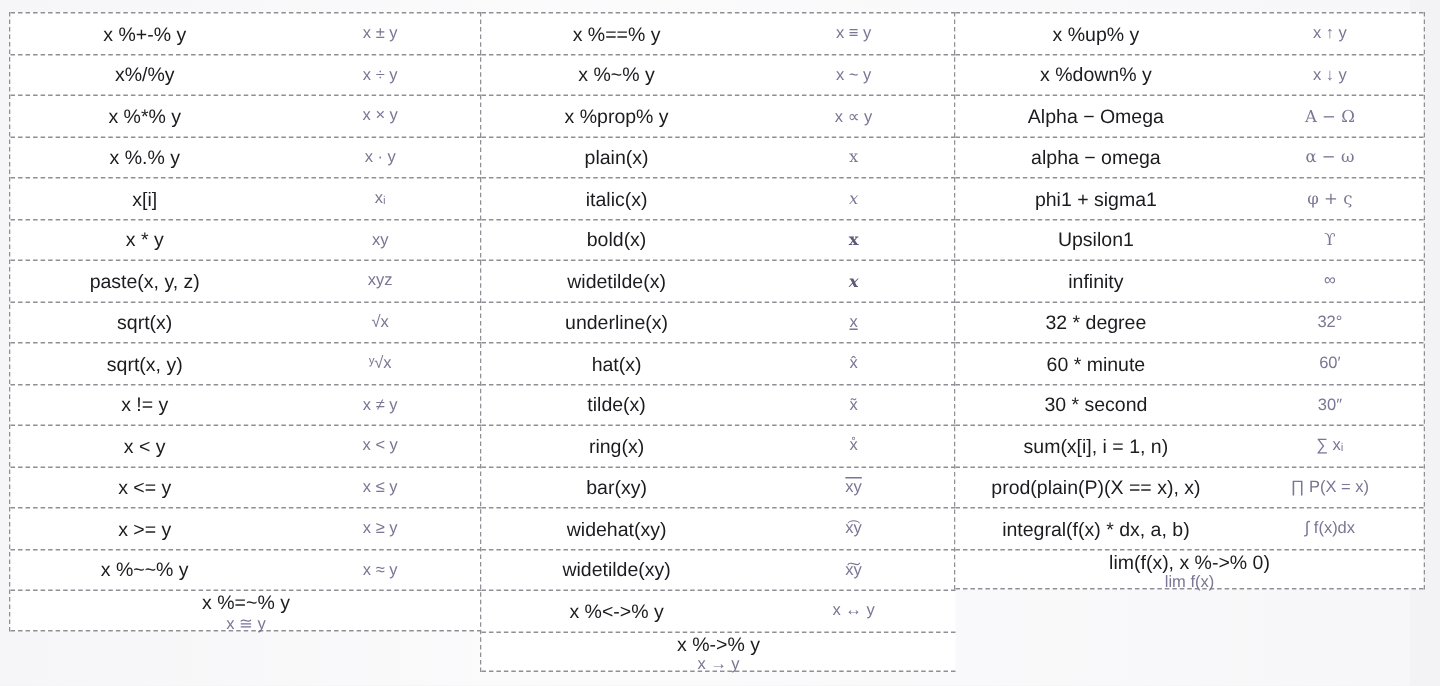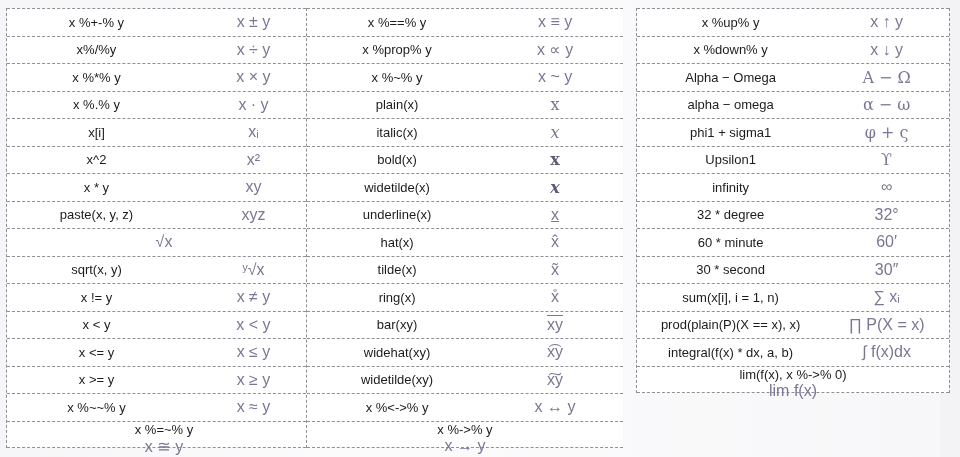--- a/index.html
+++ b/index.html
@@ -11,35 +11,35 @@
   }
   .sheet {
     position: absolute; left: 0; top: 0; width: 940px; height: 457px;
     background: linear-gradient(90deg, #f6f5f7 0%, #fbfbfc 40%, #f7f6f8 100%);
   }
   .block {
     position: absolute; top: 8px;
     border-left: 1px dashed #8f8f95;
   }
   .block.b1 { left: 6px; width: 314px; }
-  .block.b2 { left: 306px; width: 316px; }
+  .block.b2 { left: 320px; width: 316px; }
   .block.b3 { left: 636px; width: 312px; border-right: 1px dashed #8f8f95; }
   .row {
     display: flex; height: 27.5px; box-sizing: border-box;
     border-top: 1px dashed #8f8f95;
     background: #ffffff;
   }
   .row:last-child { border-bottom: 1px dashed #8f8f95; flex-direction: column; }
   .code {
     flex: 0 0 57%; display: flex; align-items: center; justify-content: center;
     font-size: 13px; color: #1c1c20; white-space: nowrap;
   }
   .out {
     flex: 1; display: flex; align-items: center; justify-content: center;
-    font-size: 16px; color: #7a7694; white-space: nowrap;
+    font-size: 11px; color: #7a7694; white-space: nowrap;
     font-family: "Liberation Sans", sans-serif;
   }
   .out.serif { font-family: "DejaVu Serif", serif; }
   .out.bold { font-weight: bold; color: #5d5a78; }
   .out.italic { font-style: italic; }
   .out.bolditalic { font-weight: bold; font-style: italic; color: #5d5a78; }
   .out.underline span { text-decoration: underline; }
   .out.overline span { text-decoration: overline; }
   .b3 .code { flex-basis: 60%; }
 </style>
@@ -63,32 +63,29 @@
       </div>
     <div class="row">
         <div class="code">x %.% y</div>
         <div class="out">x · y</div>
       </div>
     <div class="row">
         <div class="code">x[i]</div>
         <div class="out">xᵢ</div>
       </div>
     <div class="row">
-        <div class="code">x^2</div>
-        <div class="out">x²</div>
-      </div>
-    <div class="row">
         <div class="code">x * y</div>
         <div class="out">xy</div>
       </div>
     <div class="row">
         <div class="code">paste(x, y, z)</div>
         <div class="out">xyz</div>
       </div>
     <div class="row">
+        <div class="code">sqrt(x)</div>
         <div class="out">√x</div>
       </div>
     <div class="row">
         <div class="code">sqrt(x, y)</div>
         <div class="out">ʸ√x</div>
       </div>
     <div class="row">
         <div class="code">x != y</div>
         <div class="out">x ≠ y</div>
       </div>
@@ -113,26 +110,26 @@
         <div class="out">x ≅ y</div>
       </div>
   </div>
 
   <div class="block b2">
     <div class="row">
         <div class="code">x %==% y</div>
         <div class="out">x ≡ y</div>
       </div>
     <div class="row">
+        <div class="code">x %~% y</div>
+        <div class="out">x ~ y</div>
+      </div>
+    <div class="row">
         <div class="code">x %prop% y</div>
         <div class="out">x ∝ y</div>
-      </div>
-    <div class="row">
-        <div class="code">x %~% y</div>
-        <div class="out">x ~ y</div>
       </div>
     <div class="row">
         <div class="code">plain(x)</div>
         <div class="out serif">x</div>
       </div>
     <div class="row">
         <div class="code">italic(x)</div>
         <div class="out serif italic">x</div>
       </div>
     <div class="row">

